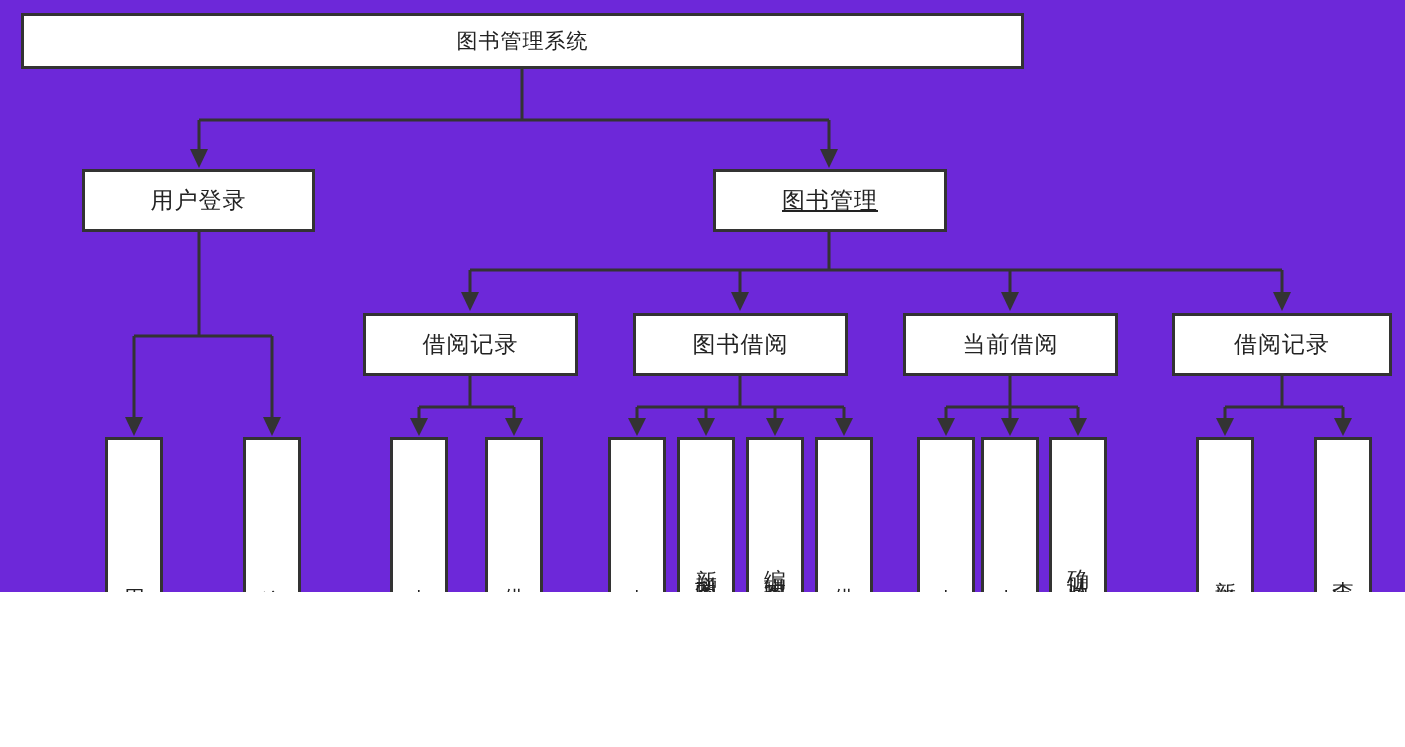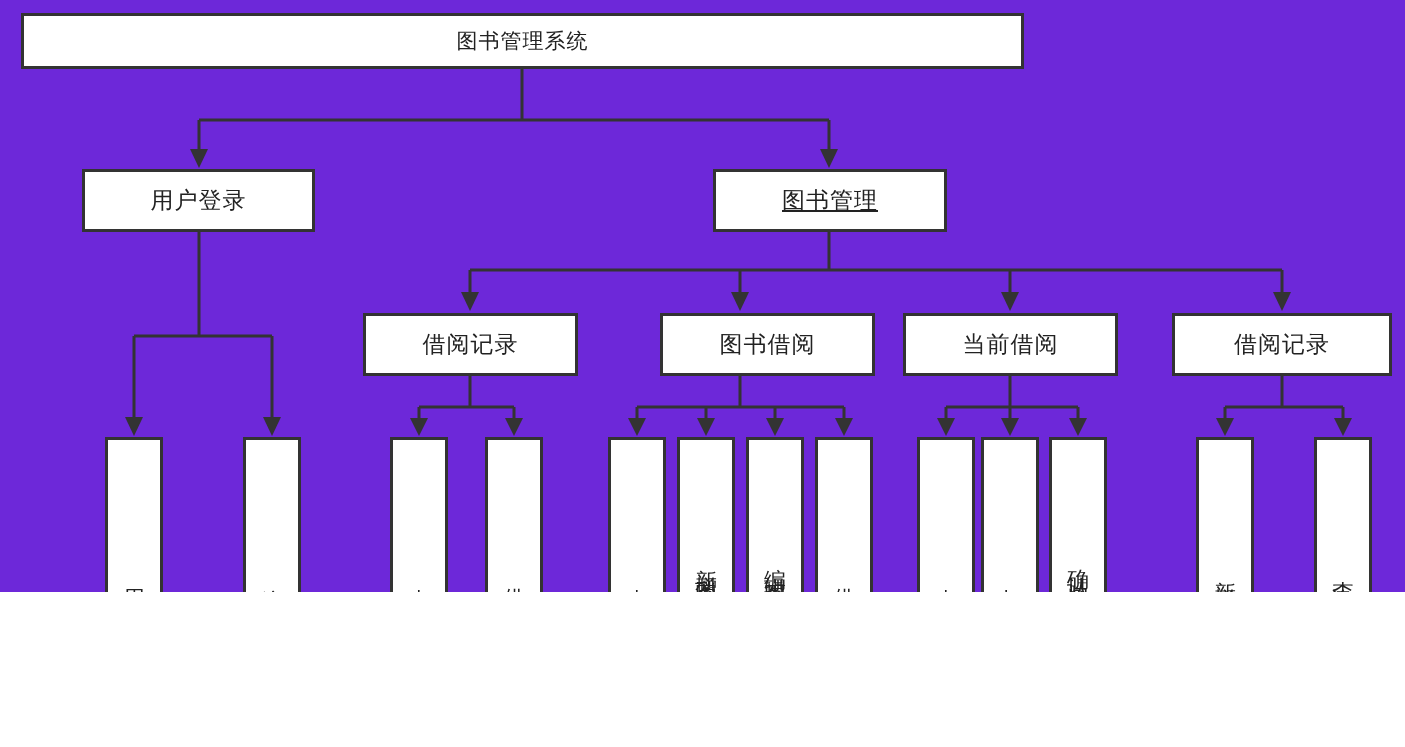--- a/index.html
+++ b/index.html
@@ -97,21 +97,21 @@
   <div class="node hnode" style="left:82px; top:169px; width:233px; height:63px;">
     <span>用户登录</span>
   </div>
   <div class="node hnode" style="left:713px; top:169px; width:234px; height:63px;text-decoration:underline;">
     <span>图书管理</span>
   </div>
 
   <div class="node hnode" style="left:363px; top:313px; width:215px; height:63px;">
     <span>借阅记录</span>
   </div>
-  <div class="node hnode" style="left:633px; top:313px; width:215px; height:63px;margin-left:27px;">
+  <div class="node hnode" style="left:633px; top:313px; width:215px; height:63px;">
     <span>图书借阅</span>
   </div>
   <div class="node hnode" style="left:903px; top:313px; width:215px; height:63px;justify-content:center;">
     <span>当前借阅</span>
   </div>
   <div class="node hnode" style="left:1172px; top:313px; width:220px; height:63px;">
     <span>借阅记录</span>
   </div>
 
   <div class="node leaf" style="left:105px; top:437px; width:58px; height:300px;">

